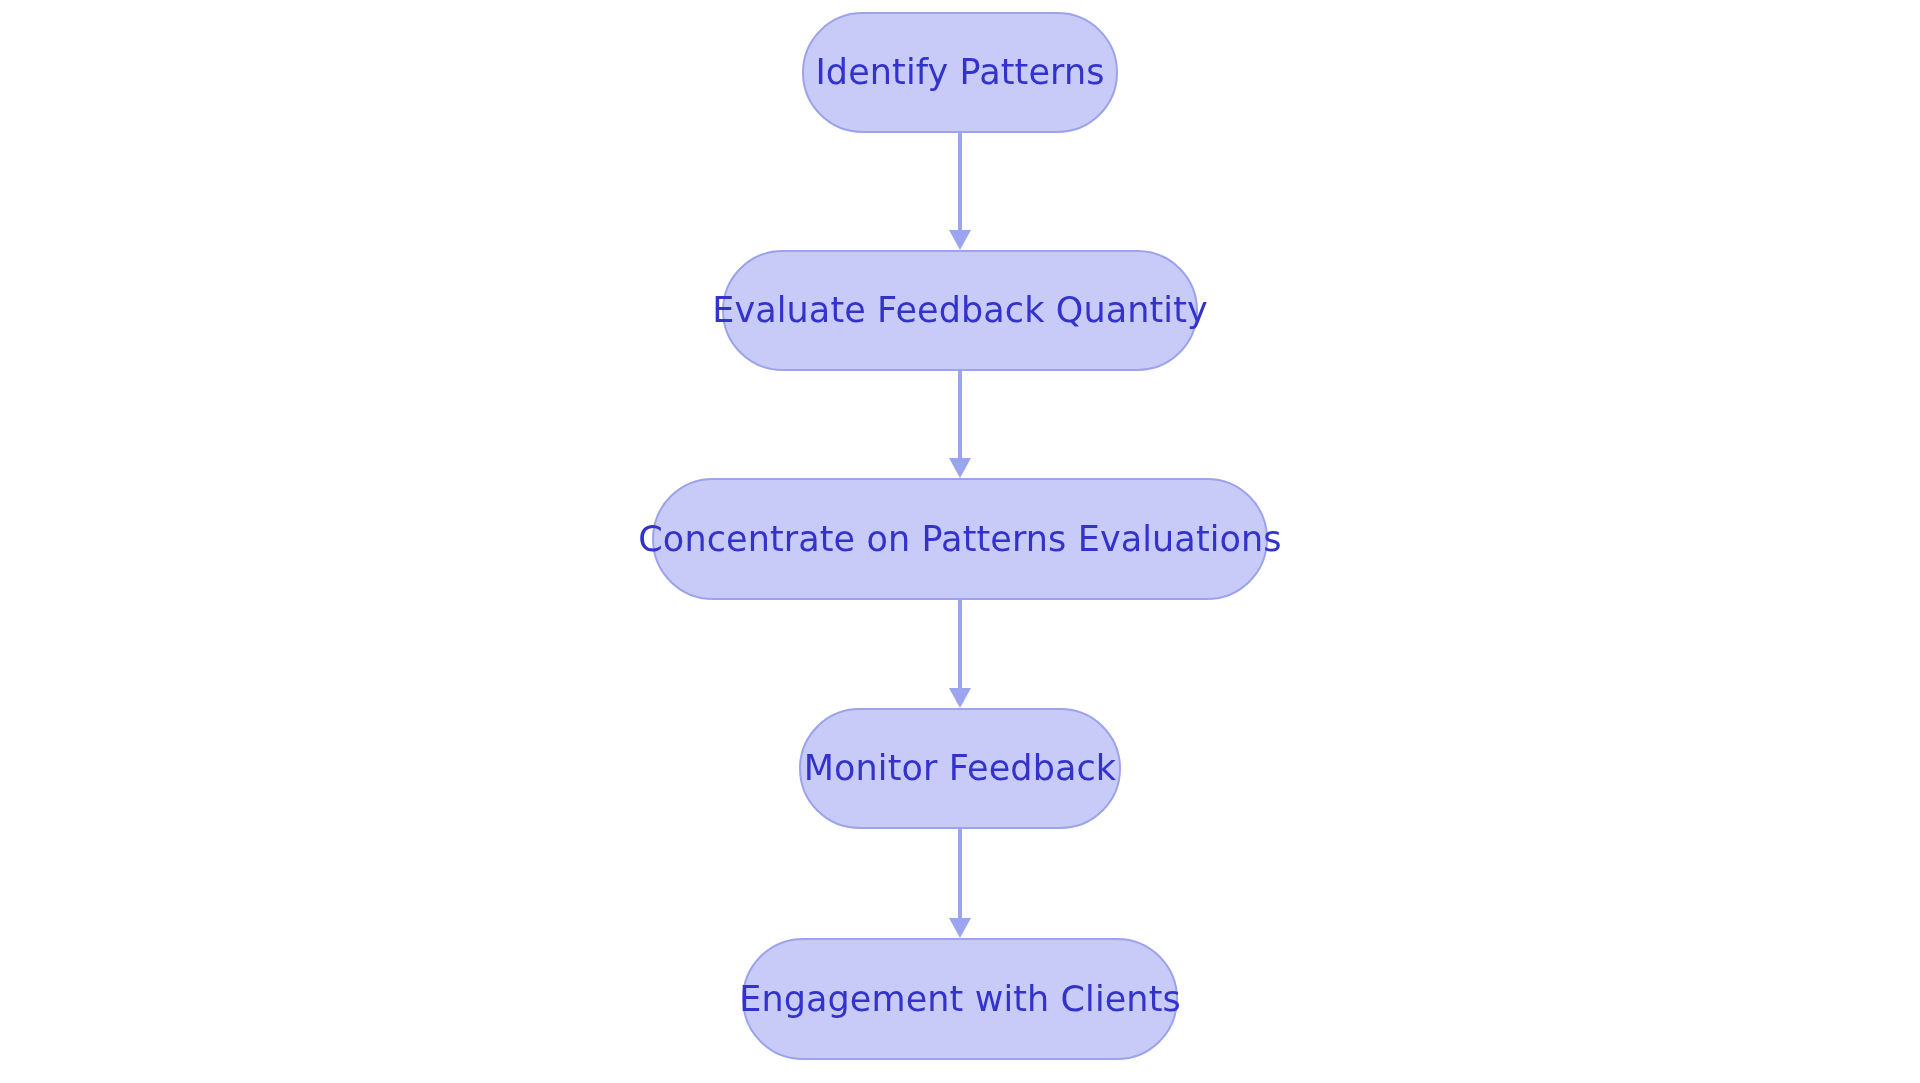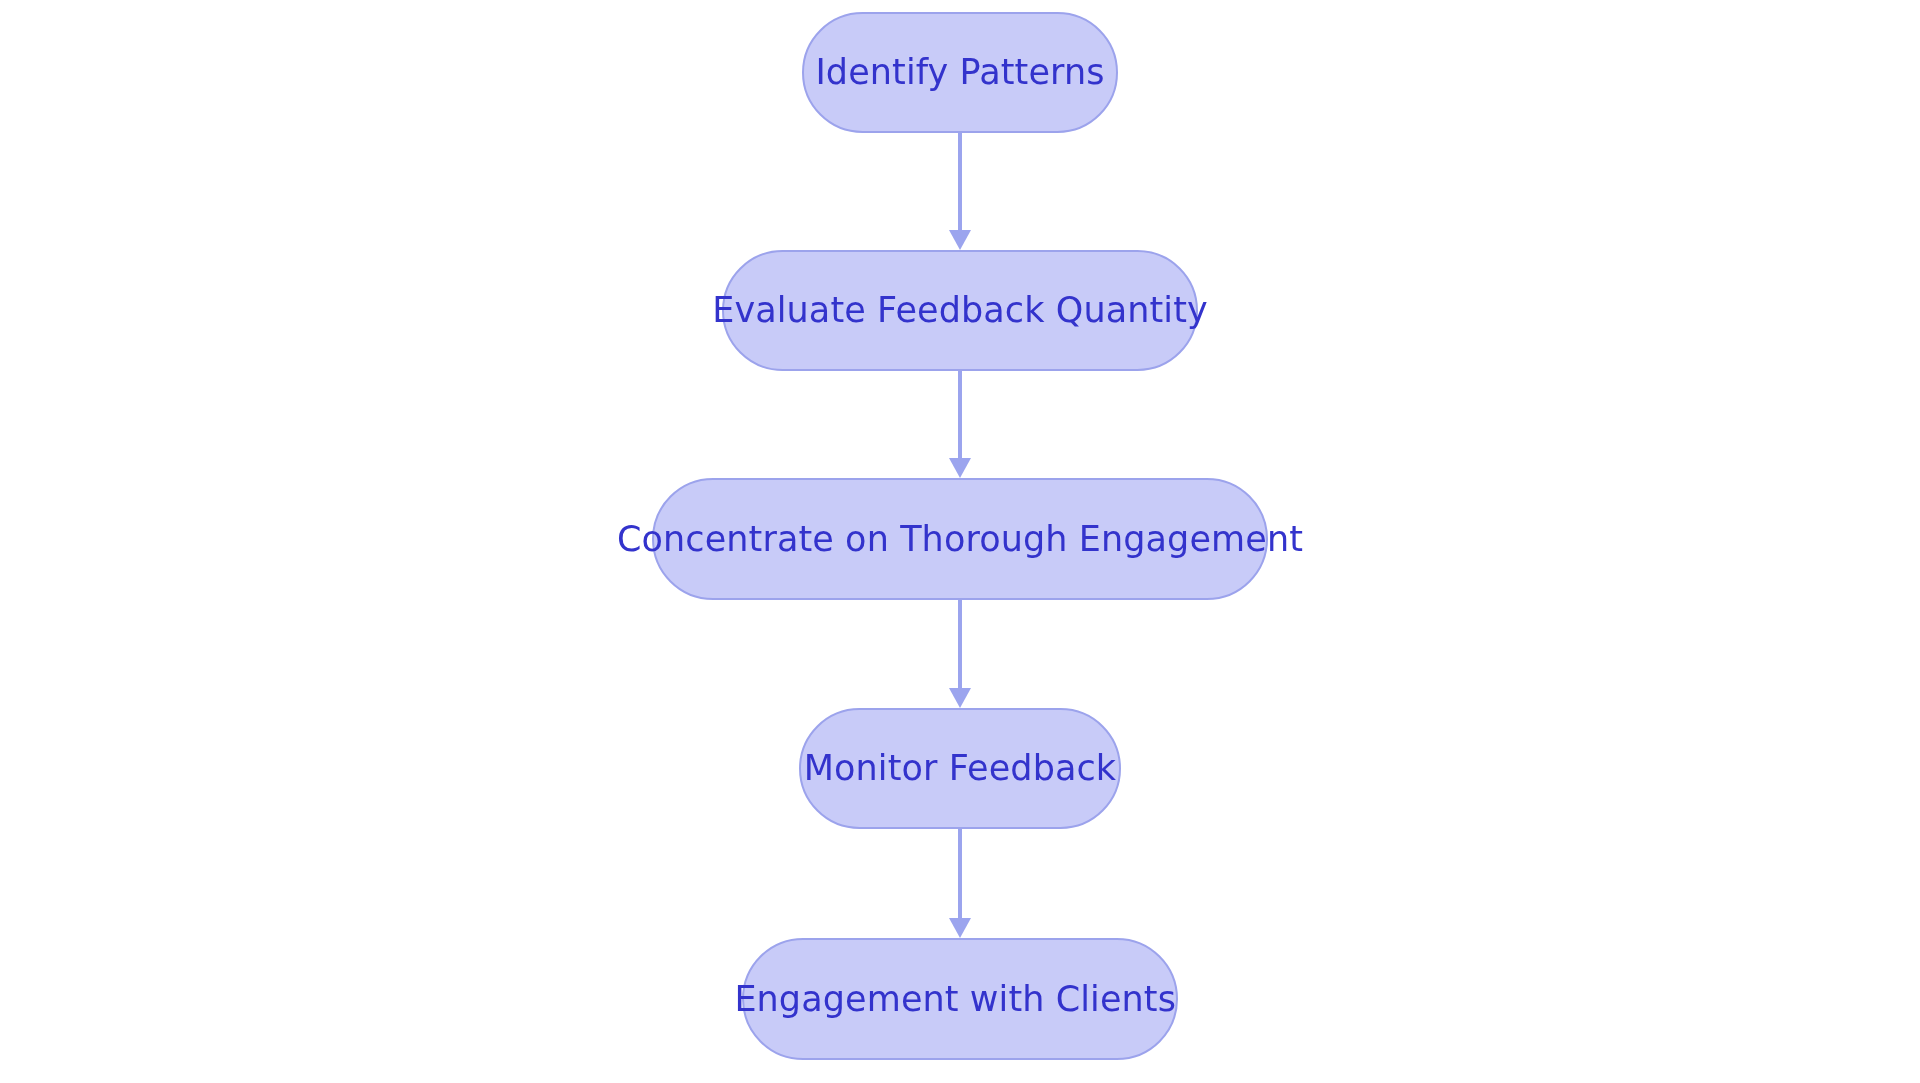--- a/index.html
+++ b/index.html
@@ -73,24 +73,24 @@
 
   <div class="node" style="left: 722px; top: 250px; width: 476px; height: 121px; background: rgb(200, 203, 248); border-color: rgb(156, 163, 236);">
     <span class="node-label" style="color: rgb(51, 51, 204);">Evaluate Feedback Quantity</span>
   </div>
 
   <div class="node" style="left: 802px; top: 12px; width: 316px; height: 121px; background: rgb(200, 203, 248); border-color: rgb(156, 163, 236);">
     <span class="node-label" style="color: rgb(51, 51, 204);">Identify Patterns</span>
   </div>
 
   <div class="node" style="left: 652px; top: 478px; width: 616px; height: 122px; background: rgb(200, 203, 248); border-color: rgb(156, 163, 236);">
-    <span class="node-label" style="color: rgb(51, 51, 204);">Concentrate on Thorough Engagement</span>
+    <span class="node-label" style="color: rgb(51, 51, 204);">Concentrate on Patterns Evaluations</span>
   </div>
 
   <div class="node" style="left: 799px; top: 708px; width: 322px; height: 121px; background: rgb(200, 203, 248); border-color: rgb(156, 163, 236);">
     <span class="node-label" style="color: rgb(51, 51, 204);">Monitor Feedback</span>
   </div>
 
-  <div class="node" style="left: 742px; top: 938px; width: 436px; height: 122px; background: rgb(200, 203, 248); border-color: rgb(156, 163, 236); justify-content: flex-end;">
+  <div class="node" style="left: 742px; top: 938px; width: 436px; height: 122px; background: rgb(200, 203, 248); border-color: rgb(156, 163, 236);">
     <span class="node-label" style="color: rgb(51, 51, 204);">Engagement with Clients</span>
   </div>
 
 </div>
 
 </body></html>

